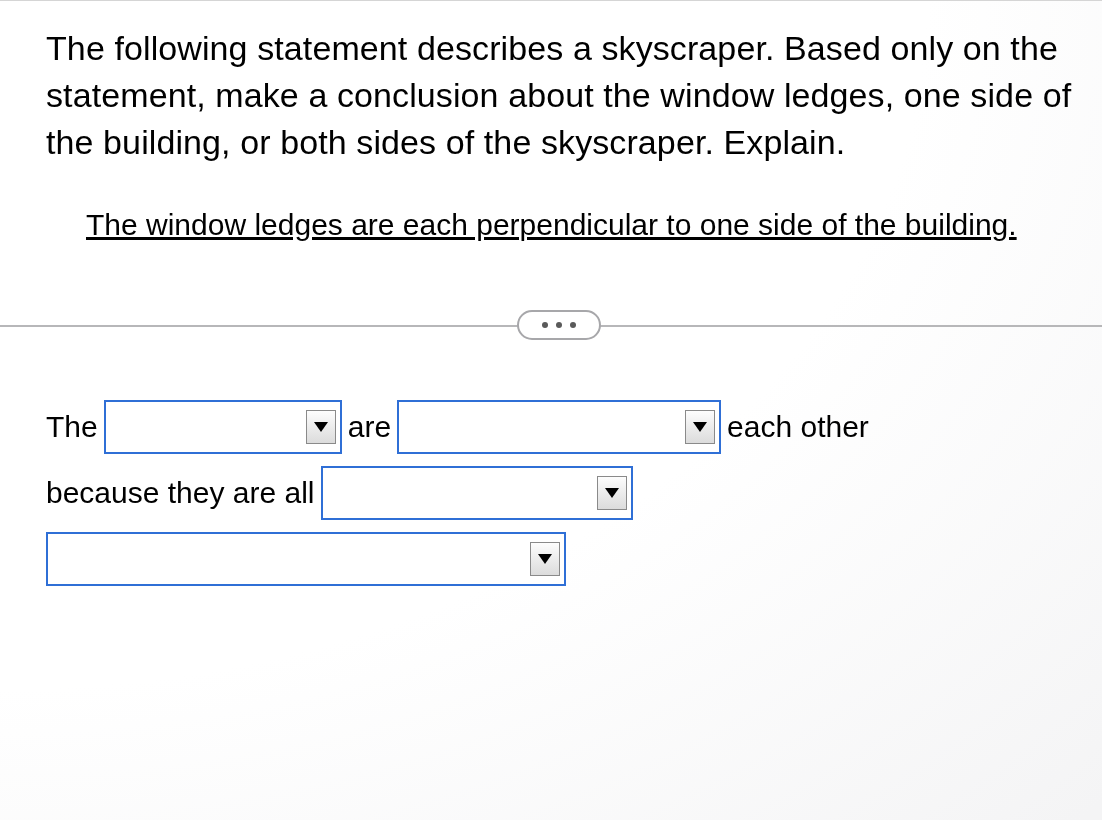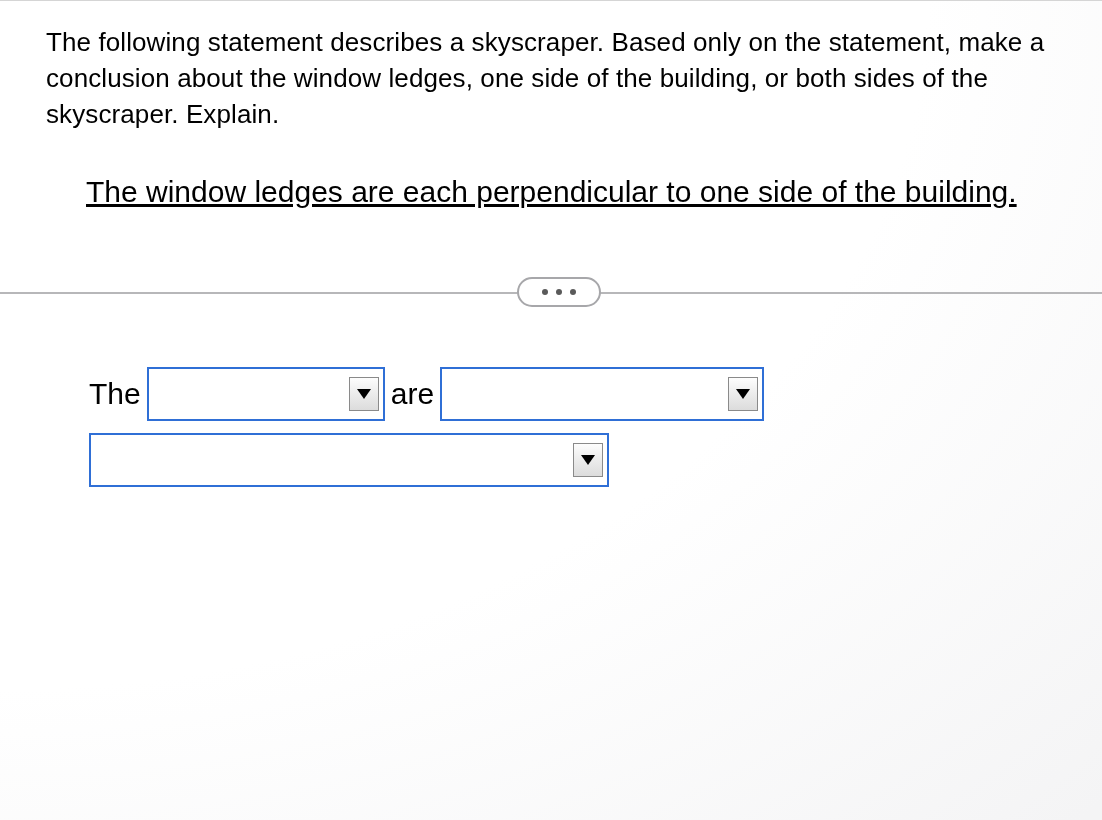--- a/index.html
+++ b/index.html
@@ -14,21 +14,21 @@
   .page {
     box-sizing: border-box;
     width: 1102px;
     height: 820px;
     padding: 24px 30px 40px 46px;
     border-top: 1px solid #d5d5d5;
     background: #fff;
     background: radial-gradient(ellipse 140% 140% at 0% 0%, #ffffff 0%, #ffffff 60%, #f4f4f5 100%);
   }
   .question-text {
-    font-size: 26px;
+    font-size: 34px;
     line-height: 1.38;
     letter-spacing: 0.1px;
   }
   .statement-block {
     margin: 38px 0 0 40px;
     font-size: 30px;
     line-height: 1.38;
     max-width: 940px;
     text-decoration: underline;
   }
@@ -73,21 +73,20 @@
   .answer-area {
     font-size: 30px;
     line-height: 1.0;
   }
   .answer-row {
     display: flex;
     align-items: center;
     flex-wrap: wrap;
     gap: 10px 6px;
     margin-bottom: 12px;
-    margin-left: 43px;
   }
   .answer-text {
     white-space: nowrap;
   }
 
   .dropdown {
     display: inline-flex;
     align-items: center;
     justify-content: flex-end;
     box-sizing: border-box;
@@ -153,22 +152,34 @@
       <span class="answer-text">are</span>
 
       <span class="dropdown dd-w2">
         <span class="dd-button">
           <svg viewBox="0 0 14 10">
               <polygon points="0,0 14,0 7,10" fill="#000"></polygon>
             </svg>
         </span>
       </span>
 
+      <span class="answer-text">each other</span>
     </div>
 
+    <div class="answer-row">
+      <span class="answer-text">because they are all</span>
+
+      <span class="dropdown dd-w3">
+        <span class="dd-button">
+          <svg viewBox="0 0 14 10">
+              <polygon points="0,0 14,0 7,10" fill="#000"></polygon>
+            </svg>
+        </span>
+      </span>
+    </div>
 
     <div class="answer-row">
       <span class="dropdown dd-w4">
         <span class="dd-button">
           <svg viewBox="0 0 14 10">
               <polygon points="0,0 14,0 7,10" fill="#000"></polygon>
             </svg>
         </span>
       </span>
     </div>

